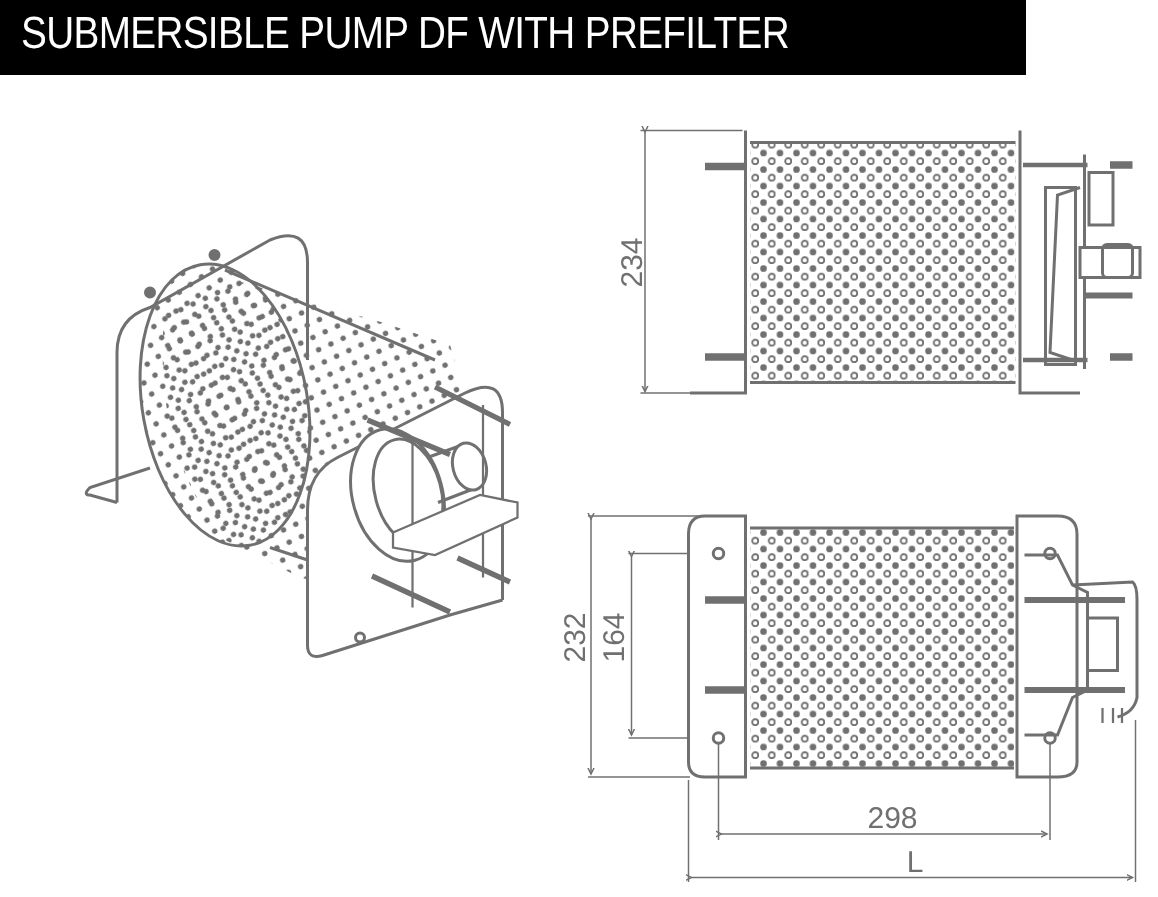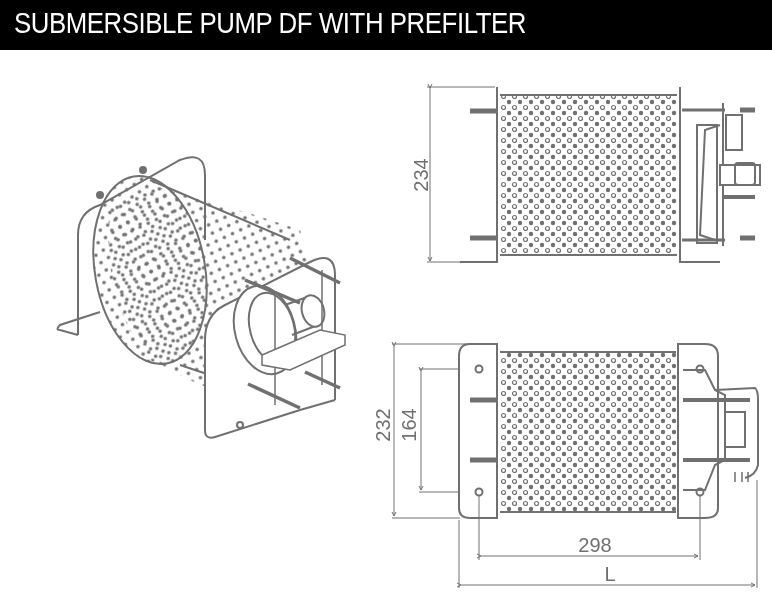--- a/index.html
+++ b/index.html
@@ -1,17 +1,17 @@
 <!DOCTYPE html>
 <html><head>
 <meta charset="utf-8">
 <style>
   html,body{margin:0;padding:0;background:#fff;}
   body{width:772px;height:598px;position:relative;overflow:hidden;font-family:"Liberation Sans",sans-serif;}
-  .header{position:absolute;left:0;top:0;width:772px;height:50px;background:#000;}
+  .header{position:absolute;left:0;top:0;width:684px;height:50px;background:#000;}
   .header-title{position:absolute;left:14px;top:6px;color:#fff;font-size:30px;font-family:"Liberation Sans",sans-serif;font-stretch:condensed;letter-spacing:-0.5px;transform:scaleX(0.86);transform-origin:left center;white-space:nowrap;}
   svg{position:absolute;left:0;top:0;}
   .dim{font-family:"Liberation Sans",sans-serif;font-size:20px;fill:#707070;}
 </style>
 </head>
 <body>
 
 <div class="header">
   <div class="header-title">SUBMERSIBLE PUMP DF WITH PREFILTER</div>
 </div>

